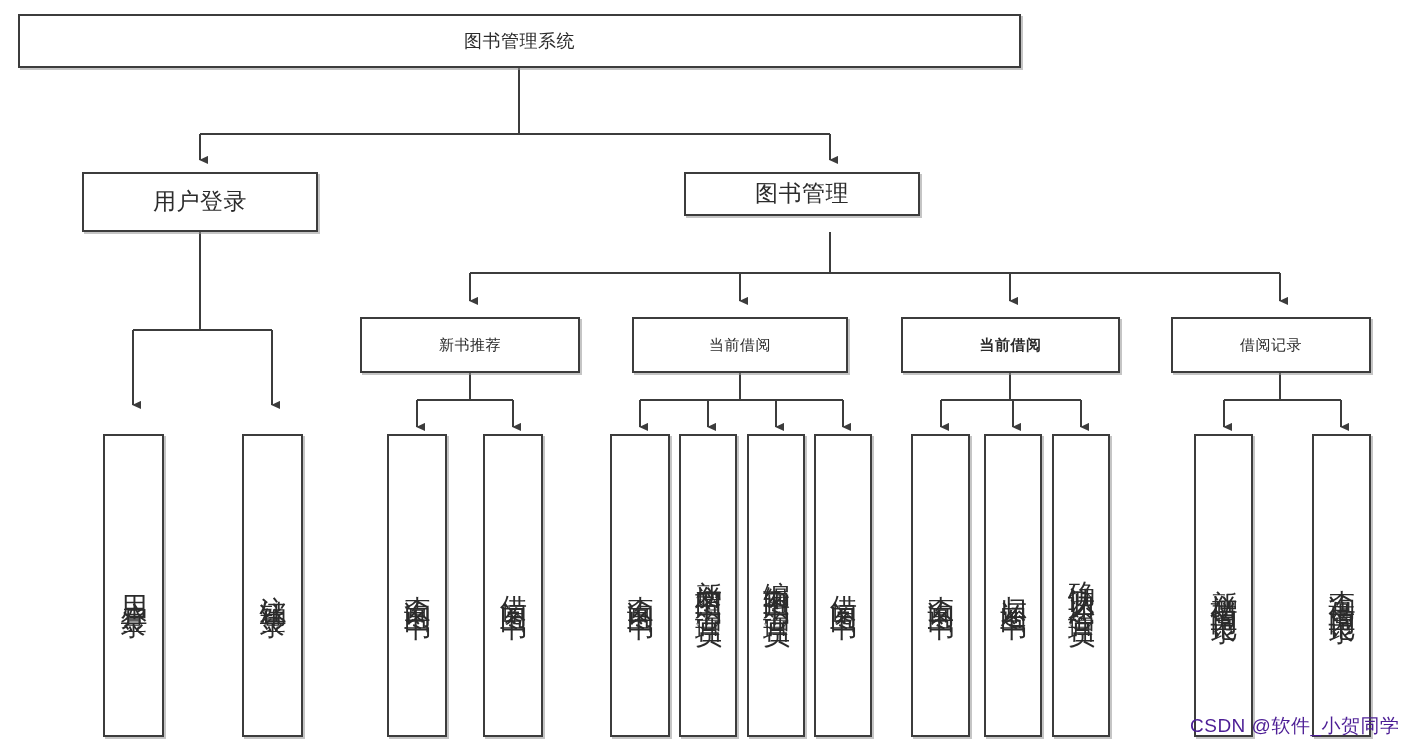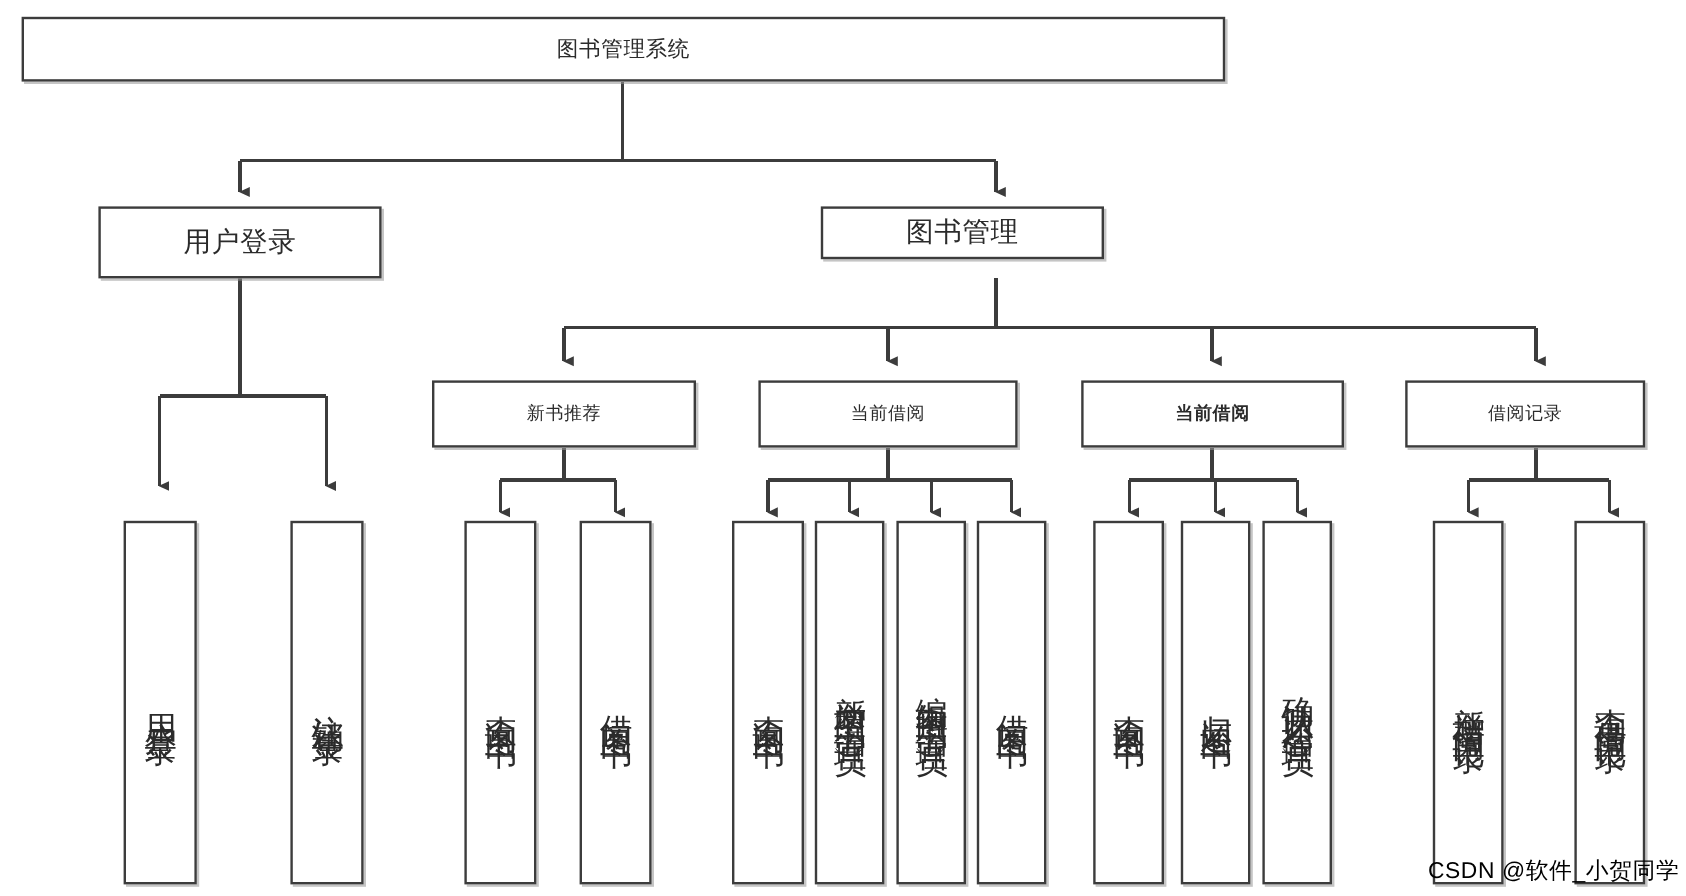--- a/index.html
+++ b/index.html
@@ -40,21 +40,21 @@
     writing-mode:vertical-rl;
     text-orientation:upright;
     -webkit-writing-mode:vertical-rl;
     font-size:27px;
     line-height:1.0;
     letter-spacing:6px;
     white-space:nowrap;
   }
   .watermark{
     position:absolute;
-    color:#000000;
+    color:#4c1d95;
     font-size:19px;
     white-space:nowrap;
     letter-spacing:.5px;
     user-select:none;
   }
 </style>
 </head>
 <body>
 
 <div id="diagram-root">

